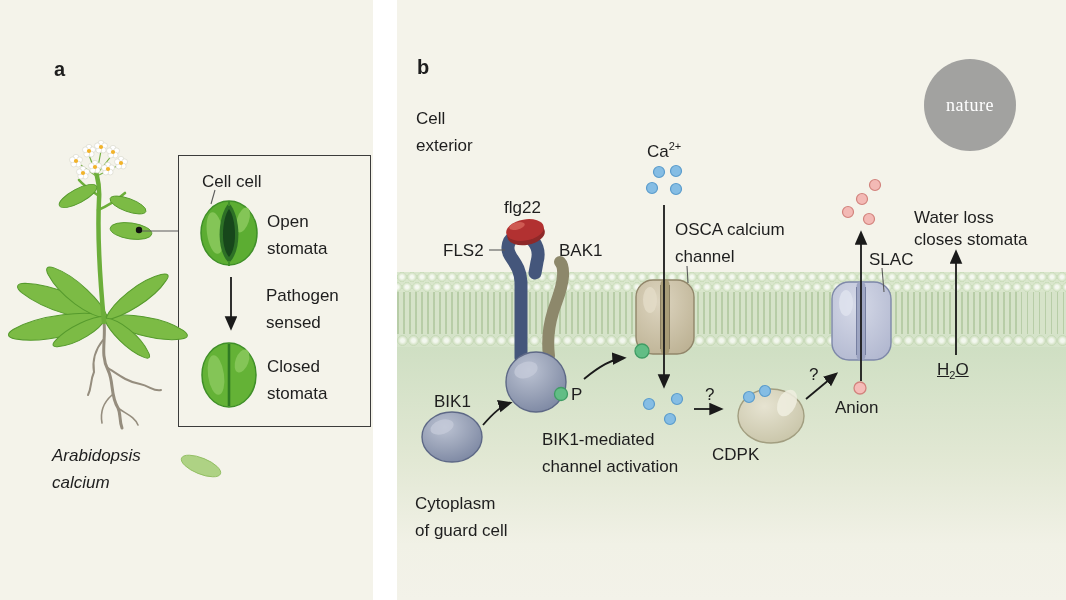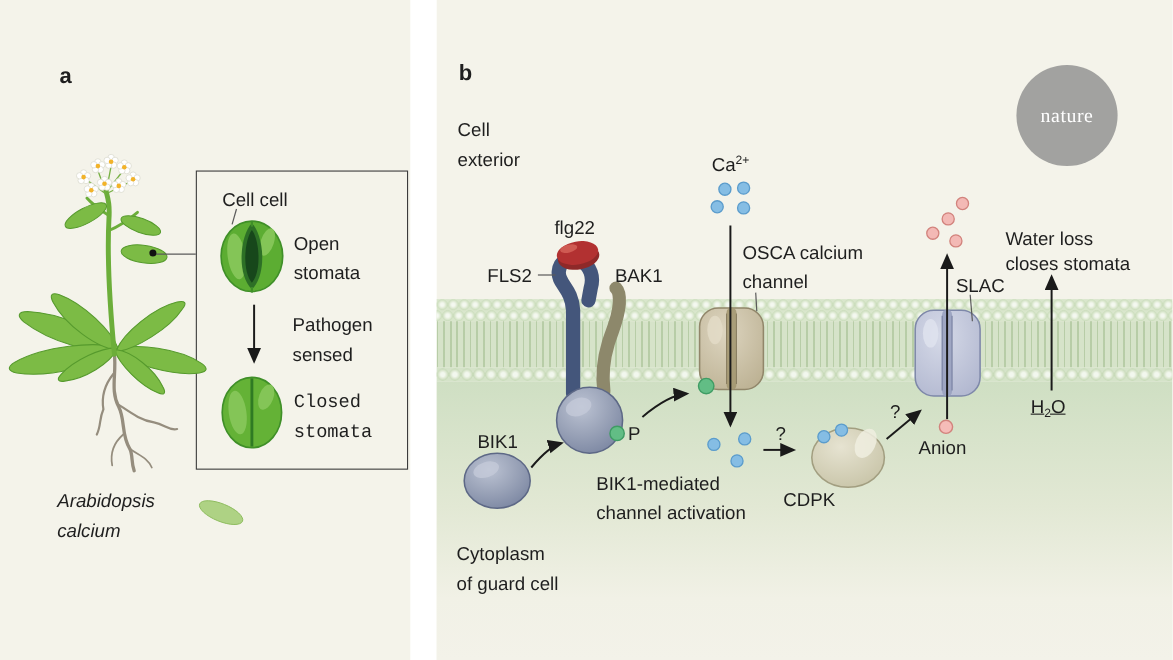--- a/index.html
+++ b/index.html
@@ -265,21 +265,21 @@
   </svg>
 
   <div class="plabel" style="left:54px;top:58px;">a</div>
   <div class="lbl italic" style="left:52px;top:442px;">Arabidopsis
 calcium</div>
   <div class="lbl" style="left:202px;top:168px;">Cell cell</div>
   <div class="lbl" style="left:267px;top:208px;">Open
 stomata</div>
   <div class="lbl" style="left:266px;top:282px;">Pathogen
 sensed</div>
-  <div class="lbl" style="left:267px;top:353px;font-family:Liberation Mono, monospace;">Closed
+  <div class="lbl" style="left:267px;top:353px;">Closed
 stomata</div>
 
   <div class="plabel" style="left:417px;top:56px;">b</div>
   <div class="lbl" style="left:416px;top:105px;">Cell
 exterior</div>
   <div class="lbl" style="left:504px;top:194px;">flg22</div>
   <div class="lbl" style="left:443px;top:237px;">FLS2</div>
   <div class="lbl" style="left:559px;top:237px;">BAK1</div>
   <div class="lbl" style="left:434px;top:388px;">BIK1</div>
   <div class="lbl" style="left:571px;top:381px;">P</div>

